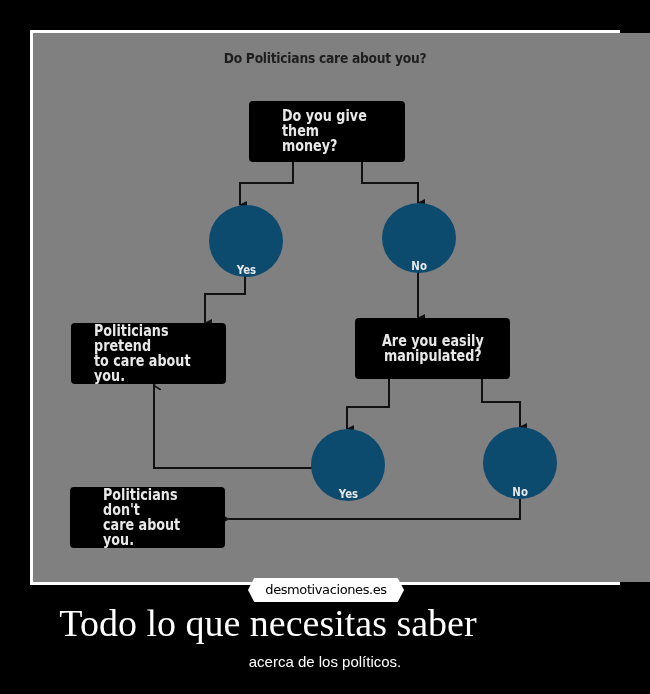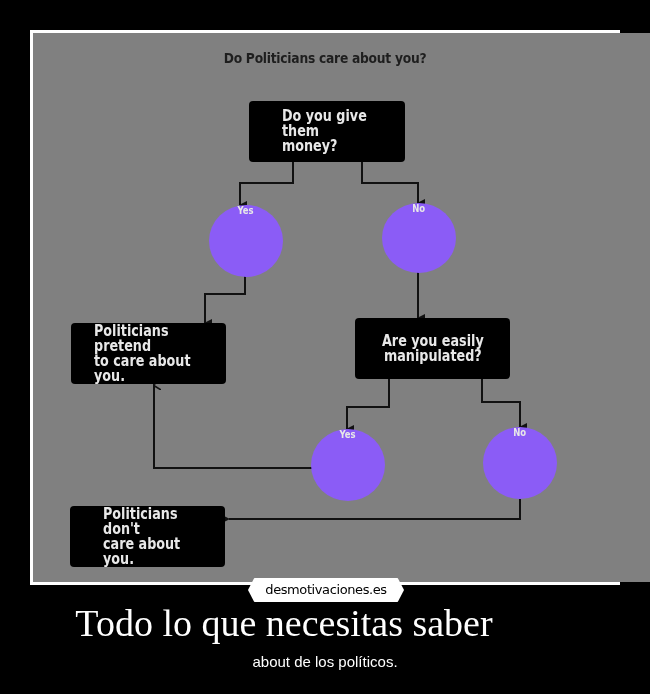--- a/index.html
+++ b/index.html
@@ -65,28 +65,28 @@
       align-items: center;
     }
     .box span {
       display: block;
       transform: scaleX(0.85);
       transform-origin: left center;
       white-space: pre-line;
     }
     .circle {
       position: absolute;
-      background: #8b5cf6;
+      background: #0c4a6e;
       border-radius: 50%;
       color: #e8e8e8;
       font-family: "DejaVu Sans", sans-serif;
       font-weight: bold;
-      font-size: 10px;
+      font-size: 12px;
       display: flex;
-      align-items: flex-start;
+      align-items: flex-end;
       justify-content: center;
     }
     .circle span {
       transform: scaleX(0.85);
     }
     .logo {
       position: absolute;
       left: 248px;
       top: 578px;
       width: 156px;
@@ -106,21 +106,20 @@
     .headline {
       position: absolute;
       left: 0;
       width: 536px;
       top: 600px;
       text-align: center;
       font-family: "Liberation Serif", serif;
       font-size: 38px;
       color: #ffffff;
       line-height: 46px;
-      margin-left: 16px;
     }
     .subline {
       position: absolute;
       left: 0;
       width: 650px;
       top: 653px;
       text-align: center;
       font-family: "Liberation Sans", sans-serif;
       font-size: 15px;
       color: #ffffff;
@@ -191,22 +190,22 @@
   </div>
 
   <div class="circle" style="left:278px; top:396px; width:74px; height:72px;">
     <span>Yes</span>
   </div>
 
   <div class="circle" style="left:450px; top:394px; width:74px; height:72px;">
     <span>No</span>
   </div>
 
-  <div class="box" style="left:37px; top:473px; width:155px; height:61px; padding-left:33px;">
+  <div class="box" style="left:37px; top:454px; width:155px; height:61px; padding-left:33px;">
     <span>Politicians don't
 care about you.</span>
   </div>
 </div>
 
 <div class="logo">desmotivaciones.es</div>
 
 <div class="headline">Todo lo que necesitas saber</div>
-<div class="subline">about de los políticos.</div>
+<div class="subline">acerca de los políticos.</div>
 
 </body></html>

